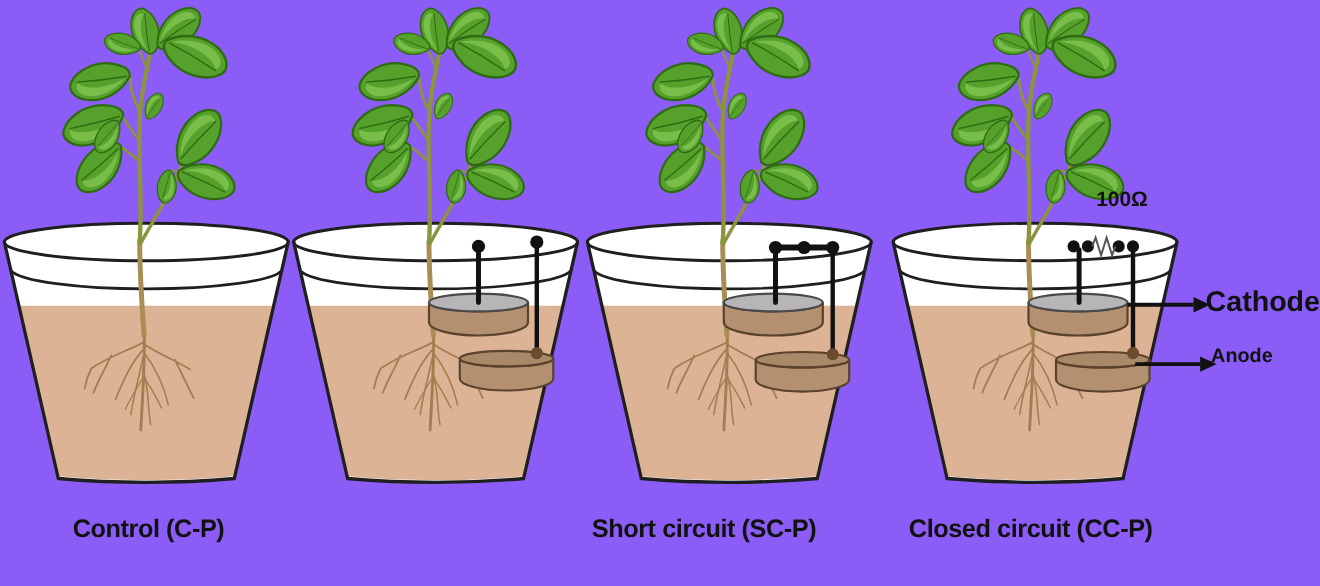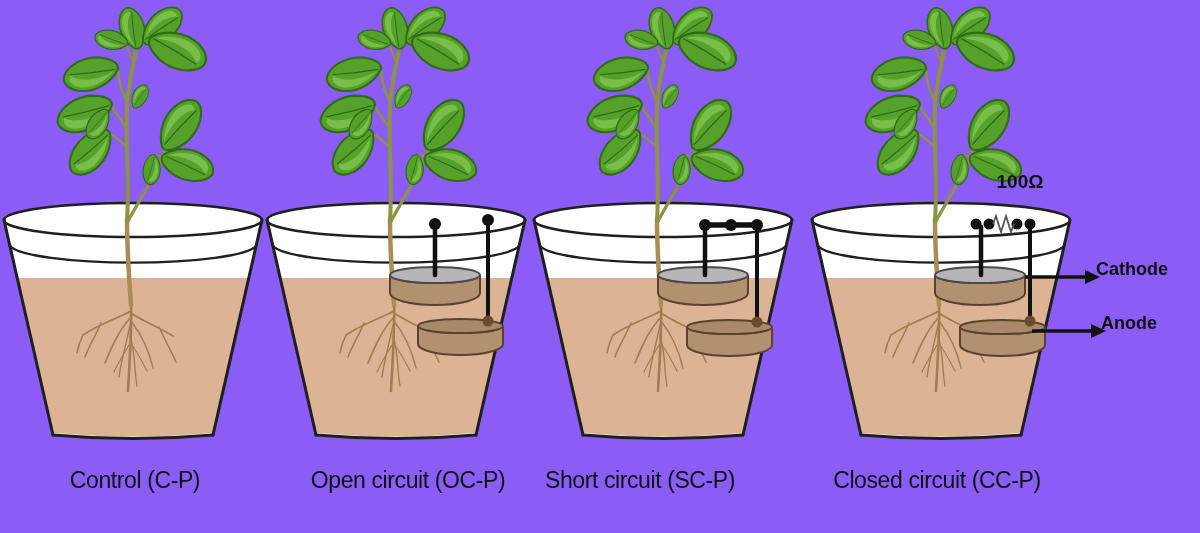--- a/index.html
+++ b/index.html
@@ -1,23 +1,23 @@
 <!DOCTYPE html>
 <html><head>
 <meta charset="utf-8">
 <style>
   html,body{margin:0;padding:0;background:#fff;}
   .stage{position:relative;width:1200px;height:533px;background:#8b5cf6;overflow:hidden;
          font-family:"Liberation Sans",sans-serif;}
   .panel-svg{position:absolute;top:5px;}
   .caption{position:absolute;top:467px;width:240px;text-align:center;
-           font-weight:400;font-size:23px;letter-spacing:-0.4px;color:#111;}
+           font-weight:700;font-size:23px;letter-spacing:-0.4px;color:#111;}
   .flabel{position:absolute;font-weight:700;color:#111;}
   #resistor-label{left:975px;top:171px;width:90px;text-align:center;font-size:19px;}
-  #cathode-label{left:1096px;top:259px;font-size:18px;}
+  #cathode-label{left:1096px;top:259px;font-size:26px;}
   #anode-label{left:1101px;top:313px;font-size:18px;}
   svg{display:block;}
 </style>
 </head>
 <body>
 
 <div class="stage">
 
   <svg width="0" height="0" style="position:absolute" aria-hidden="true">
     <defs>
@@ -145,17 +145,16 @@
       <path d="M237,326 L296,326" stroke="#111111" stroke-width="3.5"></path>
       <polygon points="296,319 311,326 296,333" fill="#111111"></polygon>
     </g>
   </svg>
 
   <div id="resistor-label" class="flabel">100Ω</div>
   <div id="cathode-label" class="flabel">Cathode</div>
   <div id="anode-label" class="flabel">Anode</div>
 
   <div class="caption" style="left:15px">Control (C-P)</div>
-  <div class="caption" style="left:288px">Open circuit (OC-P)</div>
   <div class="caption" style="left:817px">Closed circuit (CC-P)</div>
   <div class="caption" style="left:520px">Short circuit (SC-P)</div>
 
 </div>
 
 </body></html>

